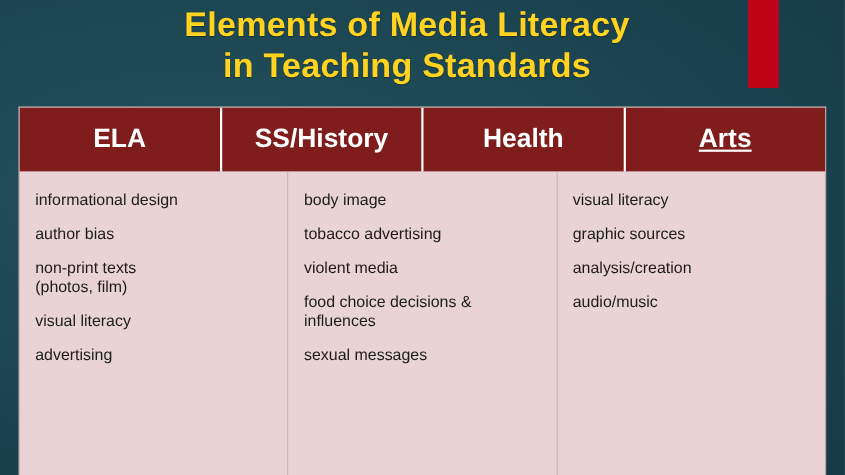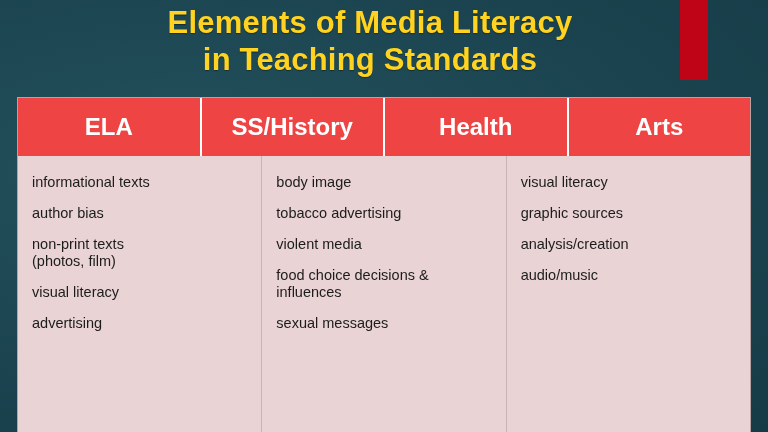--- a/index.html
+++ b/index.html
@@ -50,34 +50,34 @@
     height: 335px;
     background: #ecd5d6;
     border: 1px solid #b9a0a1;
     border-bottom: none;
     display: flex;
     flex-direction: column;
   }
   .thead {
     display: flex;
     height: 58px;
-    background: #ef4444;
+    background: #7f1d1d;
     flex: 0 0 auto;
   }
   .th {
     flex: 1 1 0;
     color: #ffffff;
     font-weight: bold;
     font-size: 24px;
     display: flex;
     align-items: center;
     justify-content: center;
     border-right: 2px solid #ffffff;
   }
-  .th:last-child { border-right: none; }
+  .th:last-child { border-right: none; text-decoration: underline; }
   .tbody {
     display: flex;
     flex: 1 1 auto;
     background: #e9d3d4;
   }
   .td {
     flex: 1 1 0;
     padding: 18px 14px 10px 14px;
     border-right: 1px solid #cbb3b4;
   }
@@ -104,21 +104,21 @@
 
 <div class="table-wrap">
   <div class="thead">
     <div class="th">ELA</div>
     <div class="th">SS/History</div>
     <div class="th">Health</div>
     <div class="th">Arts</div>
   </div>
   <div class="tbody">
     <div class="td">
-      <div class="cell-item">informational texts</div>
+      <div class="cell-item">informational design</div>
       <div class="cell-item">author bias</div>
       <div class="cell-item">non-print texts
 (photos, film)</div>
       <div class="cell-item">visual literacy</div>
       <div class="cell-item">advertising</div>
     </div>
     <div class="td">
       <div class="cell-item">body image</div>
       <div class="cell-item">tobacco advertising</div>
       <div class="cell-item">violent media</div>

